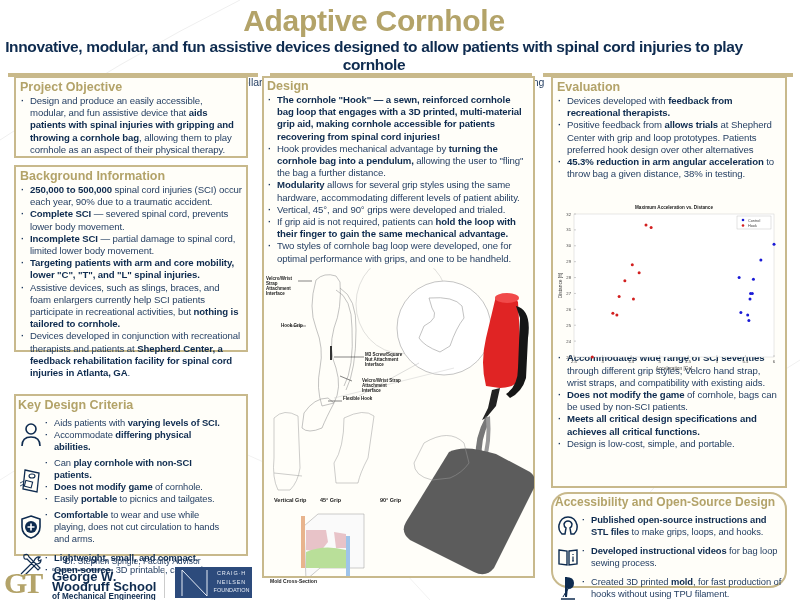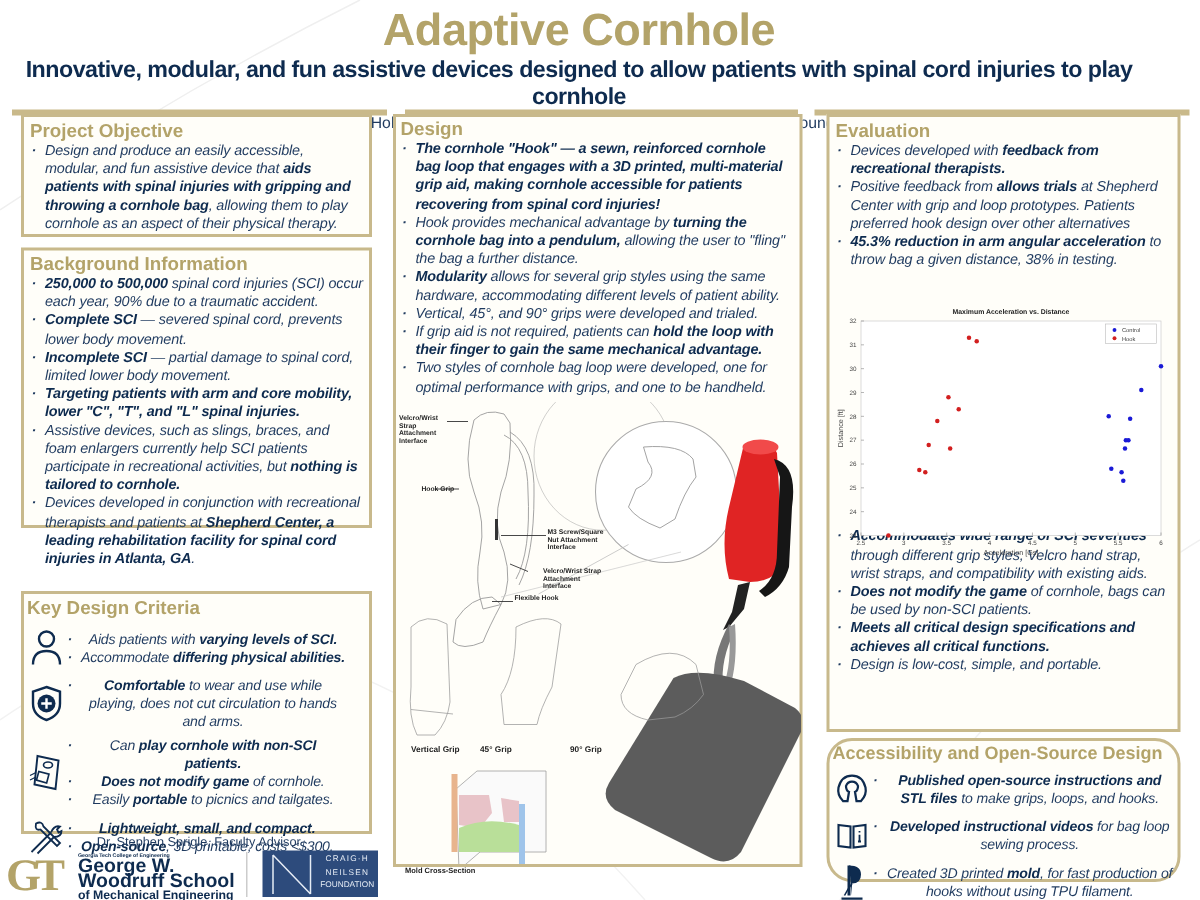--- a/index.html
+++ b/index.html
@@ -1,30 +1,30 @@
 <!DOCTYPE html>
 <html><head>
 <meta charset="utf-8">
 <style>
   * { box-sizing: border-box; margin: 0; padding: 0; }
   html, body { width: 800px; height: 600px; overflow: hidden; background: #ffffff; }
   body { font-family: "Liberation Sans", "DejaVu Sans", sans-serif; color: #0e2b4f; position: relative; }
   .bg-curves { position: absolute; inset: 0; pointer-events: none; }
-  .header { position: absolute; left: 16px; top: 0; width: 740px; height: 74px; text-align: center; }
+  .header { position: absolute; left: 4px; top: 0; width: 740px; height: 74px; text-align: center; }
   .title { font-size: 30px; font-weight: bold; color: #b3a369; margin-top: 4px; letter-spacing: -0.3px; line-height: 34px; }
   .subtitle { font-size: 15.5px; font-weight: bold; color: #0e2b4f; line-height: 18px; letter-spacing: -0.35px; }
   .authors { font-size: 10.5px; color: #1f3a5f; line-height: 14px; margin-top: 1px; }
   .hrule { position: absolute; top: 73px; height: 4px; background: #c9b98a; }
   .box { position: absolute; border: 2px solid #c8b98c; background: #fffef9; }
   .box-title { text-align: left; color: #b3a369; font-weight: bold; font-size: 12.5px; line-height: 16px; }
-  ul.bl { list-style: none; font-style: italic; }
+  ul.bl { list-style: none; }
   ul.bl li { position: relative; padding-left: 10px; font-size: 9.6px; line-height: 12.2px; color: #1f3a5f; letter-spacing: -0.1px; }
   ul.bl li::before { content: "\00B7"; position: absolute; left: 1px; top: 0; font-weight: bold; }
   b { color: #0e2b4f; }
-  .kdc-row { display: flex; align-items: center; margin-top: 4px; text-align: center; }
+  .kdc-row { display: flex; align-items: center; margin-top: 4px; }
   .kdc-icon { width: 26px; flex: 0 0 26px; height: 30px; display: flex; align-items: center; justify-content: center; }
   .kdc-row ul.bl li { font-size: 9.4px; line-height: 12px; }
   .footer-left { position: absolute; left: 0; top: 556px; width: 265px; height: 44px; }
   .advisor { text-align: center; font-size: 8.5px; color: #1f3a5f; }
   .chart-wrap { position: absolute; }
   .img-label { position: absolute; font-size: 4.5px; font-weight: bold; color: #222; line-height: 5px; }
   .grip-label { position: absolute; font-size: 5.5px; font-weight: bold; color: #222; }
 </style>
 </head>
 <body>
@@ -52,64 +52,64 @@
 </div>
 
 <div class="box" style="left:14px;top:165px;width:234px;height:187px;padding:1px 4px 0 4px;">
   <div class="box-title">Background Information</div>
   <ul class="bl">
       <li><b>250,000 to 500,000</b> spinal cord injuries (SCI) occur each year, 90% due to a traumatic accident.</li>
       <li><b>Complete SCI</b> — severed spinal cord, prevents lower body movement.</li>
       <li><b>Incomplete SCI</b> — partial damage to spinal cord, limited lower body movement.</li>
       <li><b>Targeting patients with arm and core mobility, lower "C", "T", and "L" spinal injuries.</b></li>
       <li>Assistive devices, such as slings, braces, and foam enlargers currently help SCI patients participate in recreational activities, but <b>nothing is tailored to cornhole.</b></li>
-      <li>Devices developed in conjunction with recreational therapists and patients at <b>Shepherd Center, a leading rehabilitation facility for spinal cord injuries in Atlanta, GA</b>.</li>
+      <li>Devices developed in conjunction with recreational therapists and patients at <b>Shepherd Center, a feedback rehabilitation facility for spinal cord injuries in Atlanta, GA</b>.</li>
     </ul>
 </div>
 
 <div class="box" style="left:14px;top:394px;width:234px;height:162px;padding:1px 16px 0 2px;">
   <div class="box-title">Key Design Criteria</div>
   <div id="kdc-groups">
       <div class="kdc-row">
         <span class="kdc-icon">
           <svg width="22" height="26" viewBox="0 0 22 26">
             <circle cx="11" cy="7" r="5" fill="none" stroke="#0e2b4f" stroke-width="1.6"></circle>
             <path d="M2 24 Q2 15 11 15 Q20 15 20 24" fill="none" stroke="#0e2b4f" stroke-width="1.6"></path>
           </svg>
         </span>
         <ul class="bl">
           <li>Aids patients with <b>varying levels of SCI.</b></li>
           <li>Accommodate <b>differing physical abilities.</b></li>
-        </ul>
-      </div>
-      <div class="kdc-row">
-        <span class="kdc-icon">
-          <svg width="22" height="26" viewBox="0 0 22 26">
-            <path d="M11 2 L20 5 L20 13 Q20 21 11 24 Q2 21 2 13 L2 5 Z" fill="none" stroke="#0e2b4f" stroke-width="1.6"></path>
-            <circle cx="11" cy="13" r="6" fill="#0e2b4f"></circle>
-            <path d="M11 9.5 V16.5 M7.5 13 H14.5" stroke="#fff" stroke-width="1.6"></path>
-          </svg>
-        </span>
-        <ul class="bl">
-          <li><b>Comfortable</b> to wear and use while playing, does not cut circulation to hands and arms.</li>
         </ul>
       </div>
       <div class="kdc-row">
         <span class="kdc-icon">
           <svg width="24" height="28" viewBox="0 0 24 28">
             <path d="M6 3 L20 6 L18 25 L4 22 Z" fill="none" stroke="#0e2b4f" stroke-width="1.3"></path>
             <ellipse cx="13" cy="9" rx="3" ry="2" fill="none" stroke="#0e2b4f" stroke-width="1.1"></ellipse>
             <rect x="6" y="14" width="7" height="6" transform="rotate(15 9 17)" fill="none" stroke="#0e2b4f" stroke-width="1.1"></rect>
             <path d="M1 16 L5 14 M1 19 L5 17" stroke="#0e2b4f" stroke-width="0.8"></path>
           </svg>
         </span>
         <ul class="bl">
           <li>Can <b>play cornhole with non-SCI patients.</b></li>
           <li><b>Does not modify game</b> of cornhole.</li>
           <li>Easily <b>portable</b> to picnics and tailgates.</li>
+        </ul>
+      </div>
+      <div class="kdc-row">
+        <span class="kdc-icon">
+          <svg width="22" height="26" viewBox="0 0 22 26">
+            <path d="M11 2 L20 5 L20 13 Q20 21 11 24 Q2 21 2 13 L2 5 Z" fill="none" stroke="#0e2b4f" stroke-width="1.6"></path>
+            <circle cx="11" cy="13" r="6" fill="#0e2b4f"></circle>
+            <path d="M11 9.5 V16.5 M7.5 13 H14.5" stroke="#fff" stroke-width="1.6"></path>
+          </svg>
+        </span>
+        <ul class="bl">
+          <li><b>Comfortable</b> to wear and use while playing, does not cut circulation to hands and arms.</li>
         </ul>
       </div>
       <div class="kdc-row">
         <span class="kdc-icon">
           <svg width="24" height="24" viewBox="0 0 24 24">
             <path d="M3 21 L15 9 M5 3 Q9 1 10 5 L21 16 L19 18 L8 7 Q4 8 5 3 Z" fill="none" stroke="#0e2b4f" stroke-width="1.2"></path>
             <path d="M3 21 L2 22 M15 9 Q17 4 21 5 L19 7 L20 9 L22 8 Q22 12 17 12 L6 23" fill="none" stroke="#0e2b4f" stroke-width="1.2"></path>
           </svg>
         </span>
         <ul class="bl">

